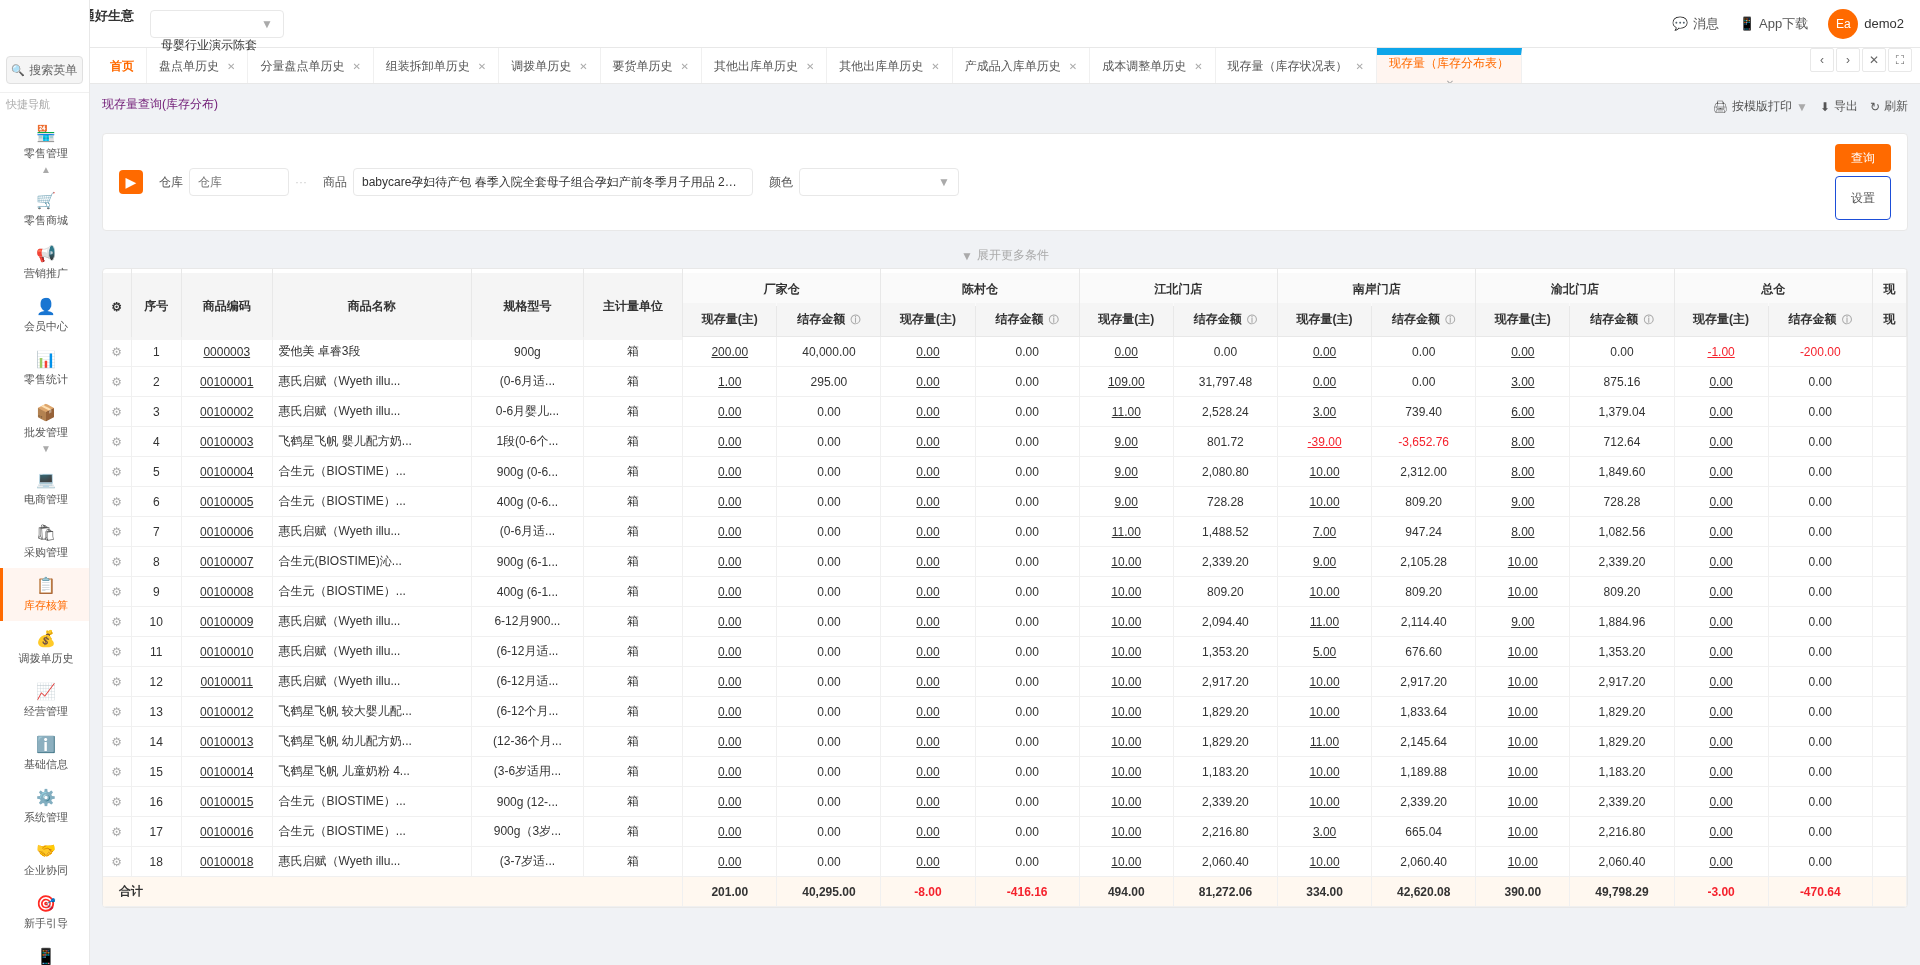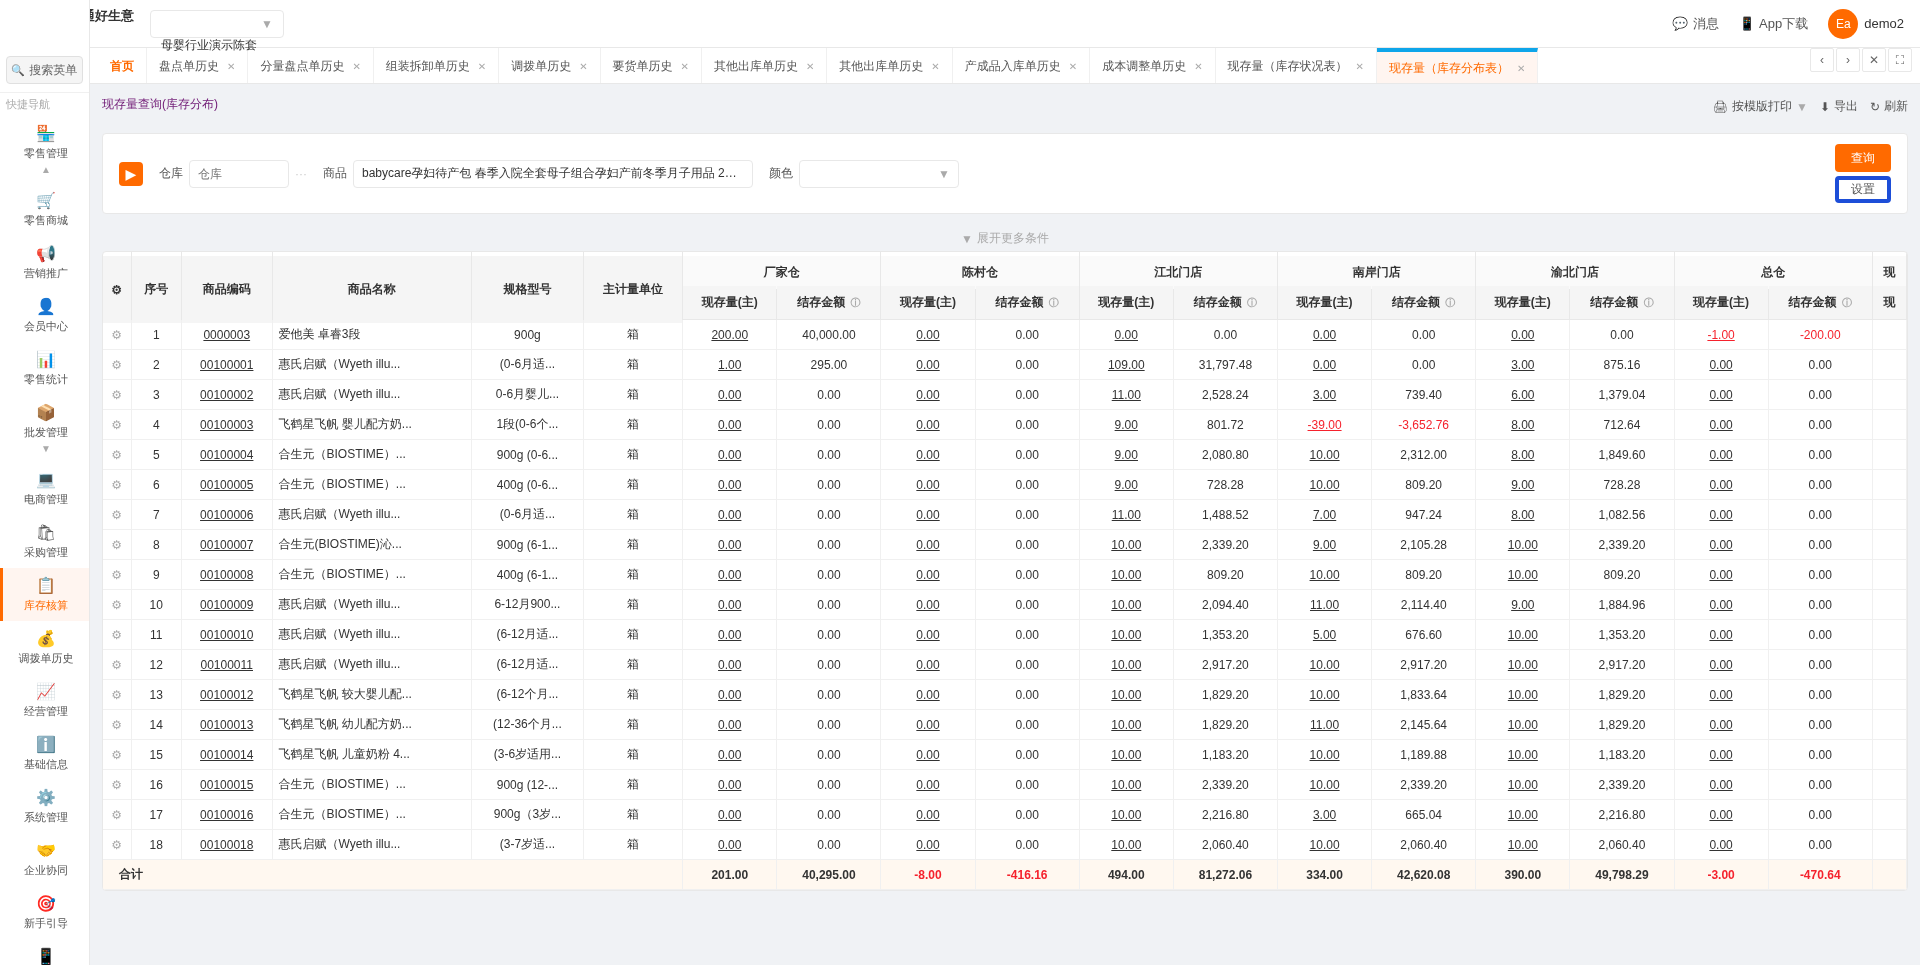--- a/index.html
+++ b/index.html
@@ -43,21 +43,22 @@
       font-size: 12px;
       color: #555;
       cursor: pointer;
       border-right: 1px solid #f0f0f0;
       white-space: nowrap;
       flex-shrink: 0;
     }
     .tab-item.active {
       color: #ff6a00;
       background: #fff5f0;
-      border-top: 4px solid #0ea5e9;
+      border-top: 7px solid #0ea5e9;
+      flex-direction: column;
     }
     .tab-item .tab-close { color: #aaa; font-size: 10px; margin-left: 2px; }
     .tab-item.home { color: #ff6a00; font-weight: bold; }
     .tab-nav-btns { display: flex; align-items: center; margin-left: auto; gap: 2px; }
     .tab-nav-btn { width: 24px; height: 24px; display: flex; align-items: center; justify-content: center; cursor: pointer; color: #666; border: 1px solid #e8e8e8; border-radius: 2px; }
 
     
     .sidebar {
       position: fixed; top: 0; left: 0; width: 90px; height: 100vh;
       background: #fff; border-right: 1px solid #e8e8e8;
@@ -119,22 +120,22 @@
       height: 28px; border: 1px solid #e8e8e8; border-radius: 4px;
       padding: 0 8px; font-size: 12px; color: #333; min-width: 80px;
       background: #fff;
     }
     .search-dots { color: #ccc; }
     .btn-primary {
       height: 28px; padding: 0 16px; background: #ff6a00; color: #fff;
       border: none; border-radius: 4px; cursor: pointer; font-size: 12px;
     }
     .btn-default {
-      height: 27px; padding: 0 12px; background: #fff; color: #555;
-      border: 4px solid #1d4ed8; border-radius: 4px; cursor: pointer; font-size: 12px;
+      height: 44px; padding: 0 12px; background: #fff; color: #555;
+      border: 1px solid #1d4ed8; border-radius: 4px; cursor: pointer; font-size: 12px;
     }
     .expand-more {
       display: flex; align-items: center; justify-content: center;
       gap: 4px; color: #aaa; font-size: 12px; cursor: pointer;
       padding: 4px 0;
       width: 100%;
     }
 
     
     .top-actions {

